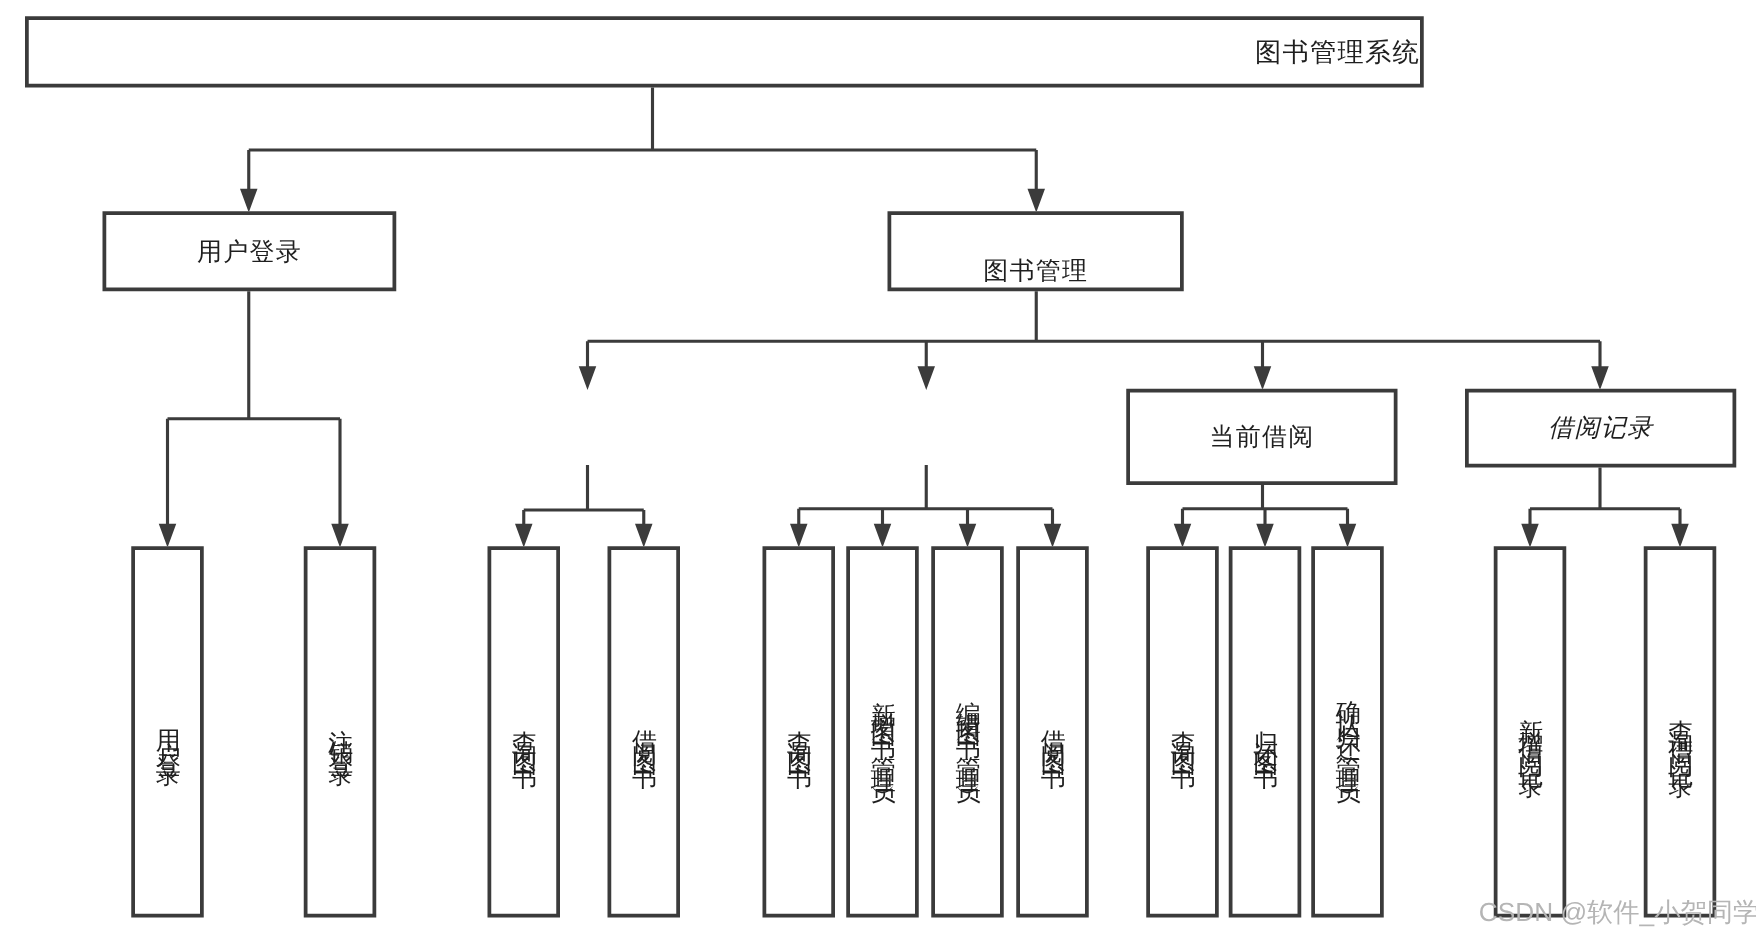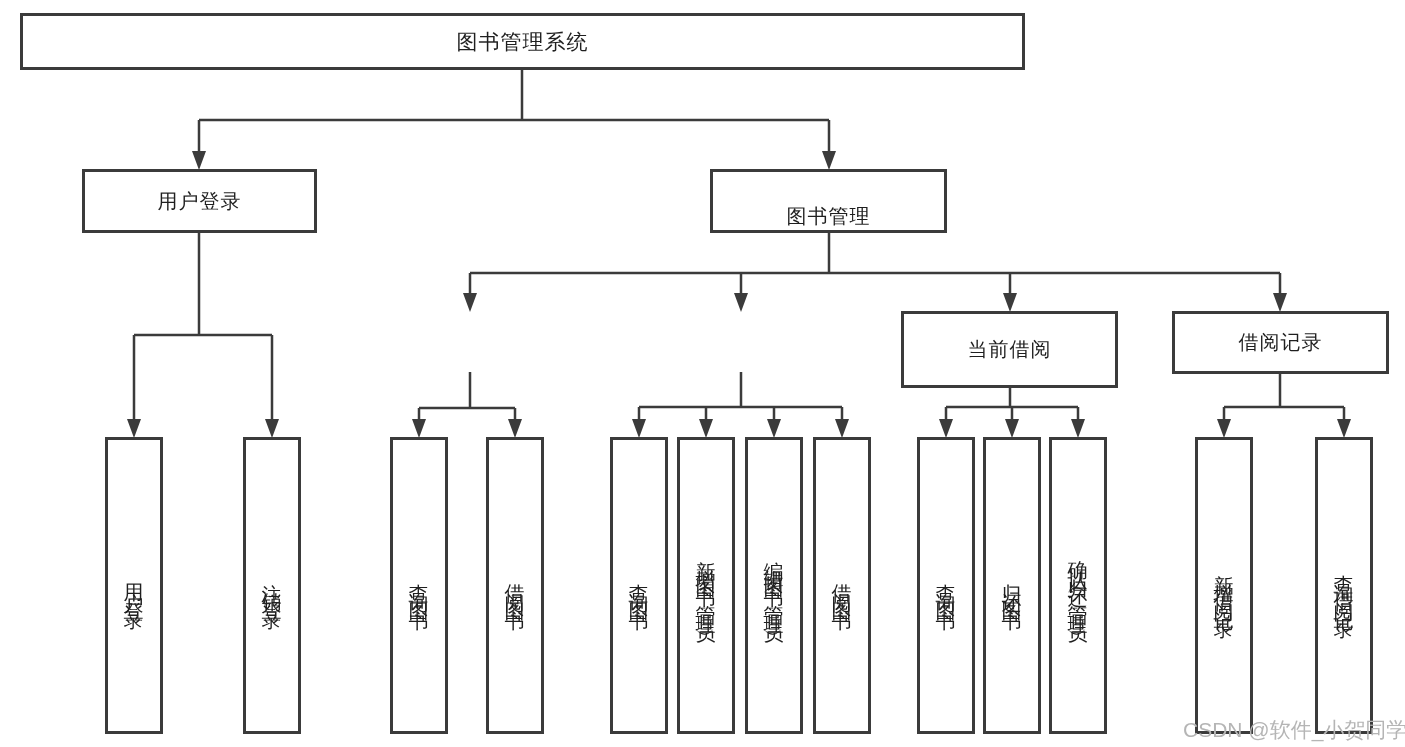--- a/index.html
+++ b/index.html
@@ -119,35 +119,35 @@
     </g>
 
     <g stroke="currentColor" stroke-width="2.5" fill="none">
       <path d="M1280,372 V407 M1224,407 H1344 M1224,407 V420 M1344,407 V420"></path>
     </g>
     <g fill="currentColor" stroke="none">
       <path d="M1217,419 h14 l-7,19 z M1337,419 h14 l-7,19 z"></path>
     </g>
   </svg>
 
-  <div class="node root" style="left:20px; top:13px; width:1005px; height:57px;">
+  <div class="node root" style="left:20px; top:13px; width:1119px; height:57px;justify-content:flex-end;">
     <span>图书管理系统</span>
   </div>
 
   <div class="node" style="left:82px; top:169px; width:235px; height:64px;">
     <span>用户登录</span>
   </div>
   <div class="node" style="left:710px; top:169px; width:237px; height:64px;align-items:flex-end;">
     <span>图书管理</span>
   </div>
 
   <div class="node" style="left:901px; top:311px; width:217px; height:77px;">
     <span>当前借阅</span>
   </div>
-  <div class="node" style="left:1172px; top:311px; width:217px; height:63px;">
+  <div class="node" style="left:1172px; top:311px; width:217px; height:63px;font-style:italic;">
     <span>借阅记录</span>
   </div>
 
   <div class="leaf" style="left:105px;">
     <span class="vlabel">用户登录</span>
   </div>
   <div class="leaf" style="left:243px;">
     <span class="vlabel">注销登录</span>
   </div>
 

